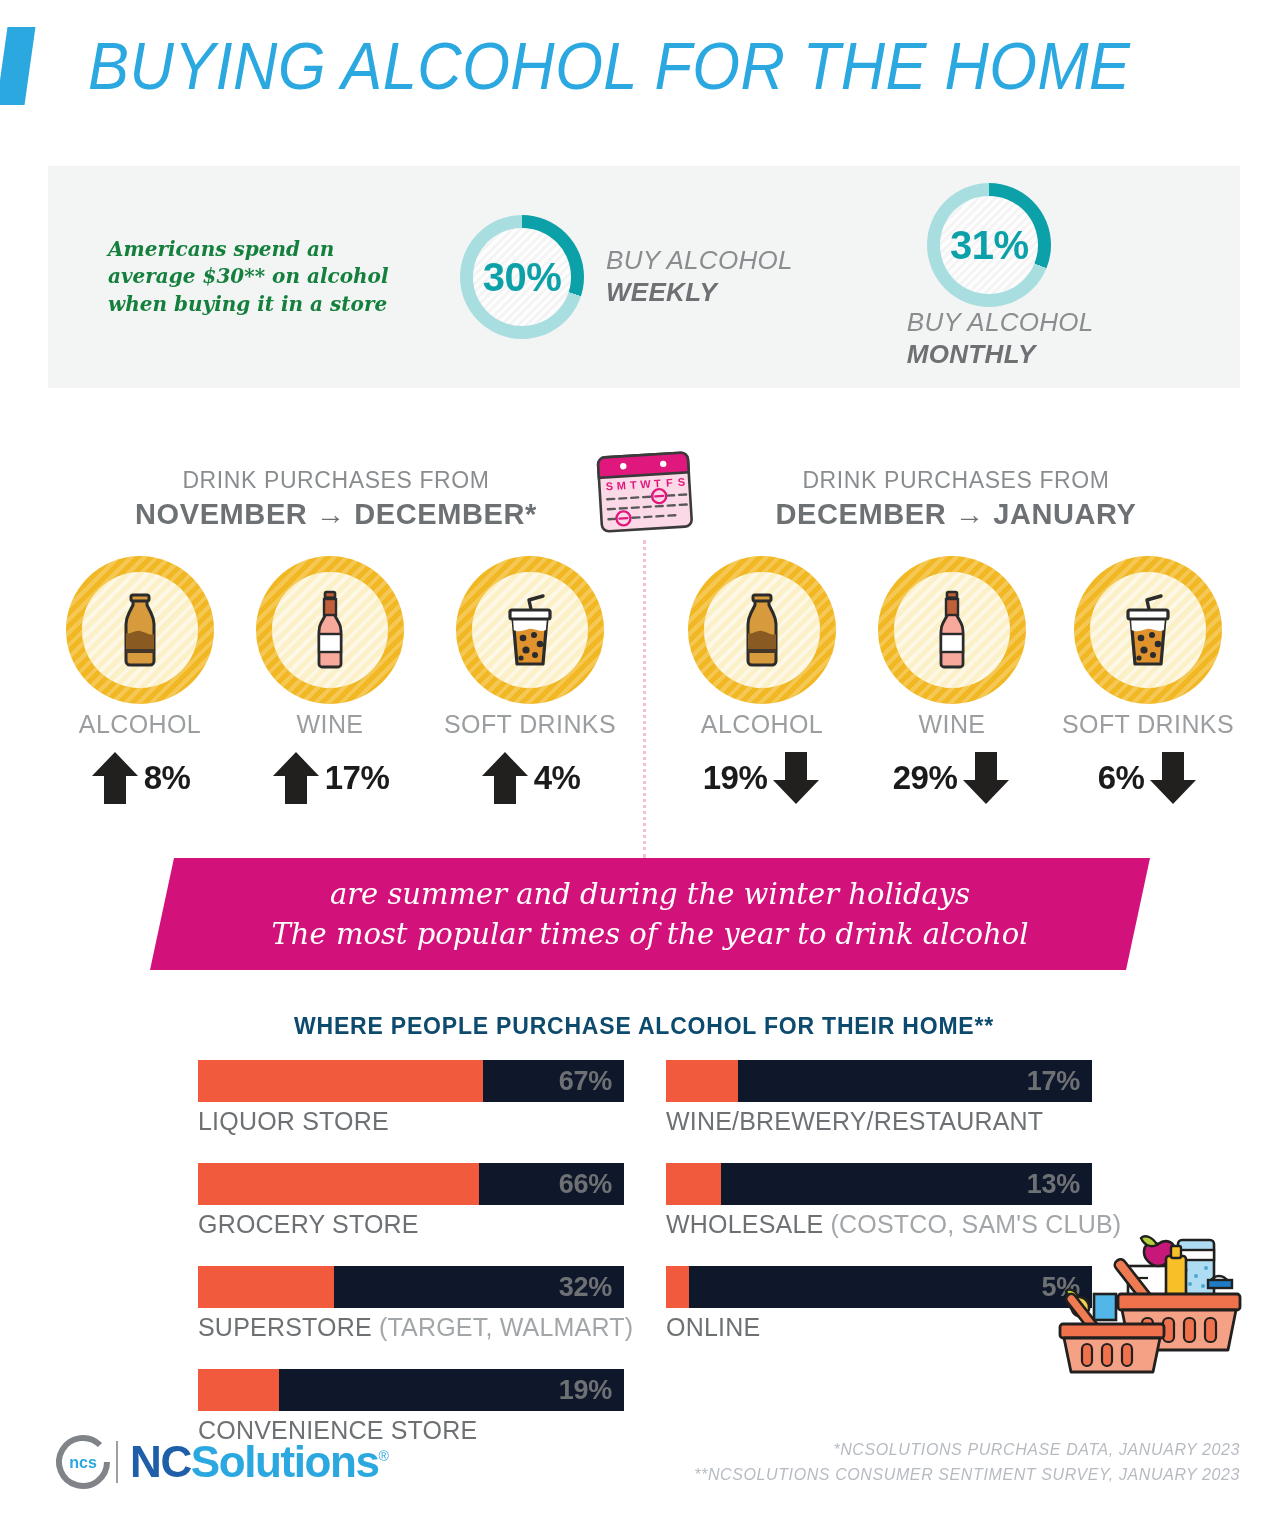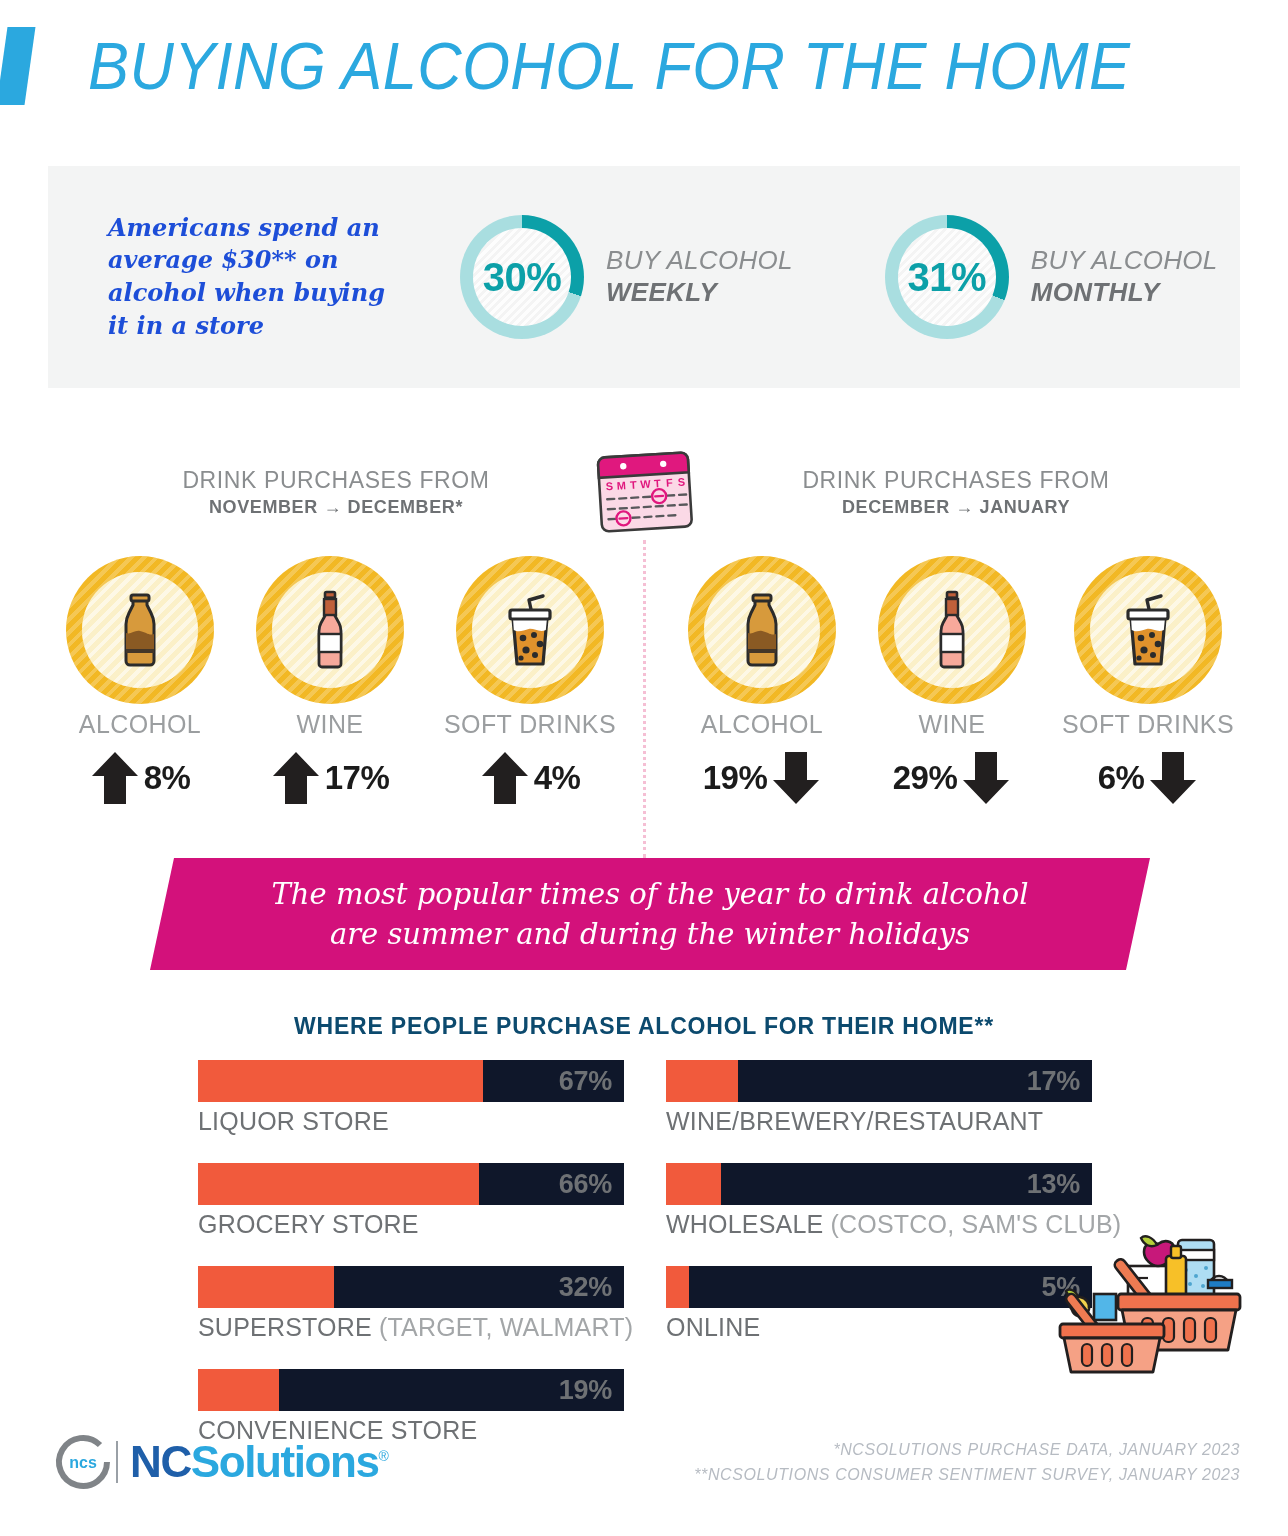--- a/index.html
+++ b/index.html
@@ -48,30 +48,30 @@
     background: #F3F4F4;
     display: flex;
     align-items: center;
   }
   .panel-lead {
     width: 300px;
     margin-left: 60px;
     font-family: "DejaVu Serif", serif;
     font-style: italic;
     font-weight: 700;
-    font-size: 24px;
+    font-size: 20px;
     line-height: 1.36;
-    color: #1d4ed8;
+    color: #15803d;
   }
   .donut-group {
     display: flex;
     align-items: center;
   }
   .donut-group.g1 { margin-left: 52px; }
-  .donut-group.g2 { margin-left: 92px; }
+  .donut-group.g2 { margin-left: 92px; flex-direction: column; }
 
   .donut {
     position: relative;
     width: 124px; height: 124px;
     border-radius: 50%;
     flex: none;
   }
   .donut .ring {
     position: absolute; inset: 0;
     border-radius: 50%;
@@ -127,21 +127,21 @@
   .mid-head.right { left: 706px; top: 466px; width: 500px; }
   .mid-head .h1 {
     display: block;
     font-size: 23px;
     font-weight: 400;
     color: #8A8D8F;
     letter-spacing: 0.6px;
   }
   .mid-head .h2 {
     display: block;
-    font-size: 18px;
+    font-size: 29px;
     font-weight: 700;
     color: #6E7174;
     letter-spacing: 0.6px;
   }
 
   
   .calendar {
     position: absolute;
     left: 597px; top: 452px;
     width: 96px; height: 84px;
@@ -556,22 +556,22 @@
 <div class="dstat" style="left:1038px; top:750px;">
   <span class="num">6%</span>
   <svg class="arrow" width="50" height="56" viewBox="0 0 50 56">
       <path d="M25 54 2 30h12V2h22v28h12z" fill="#221F1F"></path>
     </svg>
 </div>
 
 <div class="banner-wrap">
   <div class="banner-shape"></div>
   <div class="banner-text">
+    <span>are summer and during the winter holidays</span>
     <span>The most popular times of the year to drink alcohol</span>
-    <span>are summer and during the winter holidays</span>
   </div>
 </div>
 
 <div class="bars-title">WHERE PEOPLE PURCHASE ALCOHOL FOR THEIR HOME**</div>
 
 <div class="bars-col left">
 
   <div class="bar-row">
     <div class="bar-track">
       <div class="bar-fill" style="width:67%;"></div>

